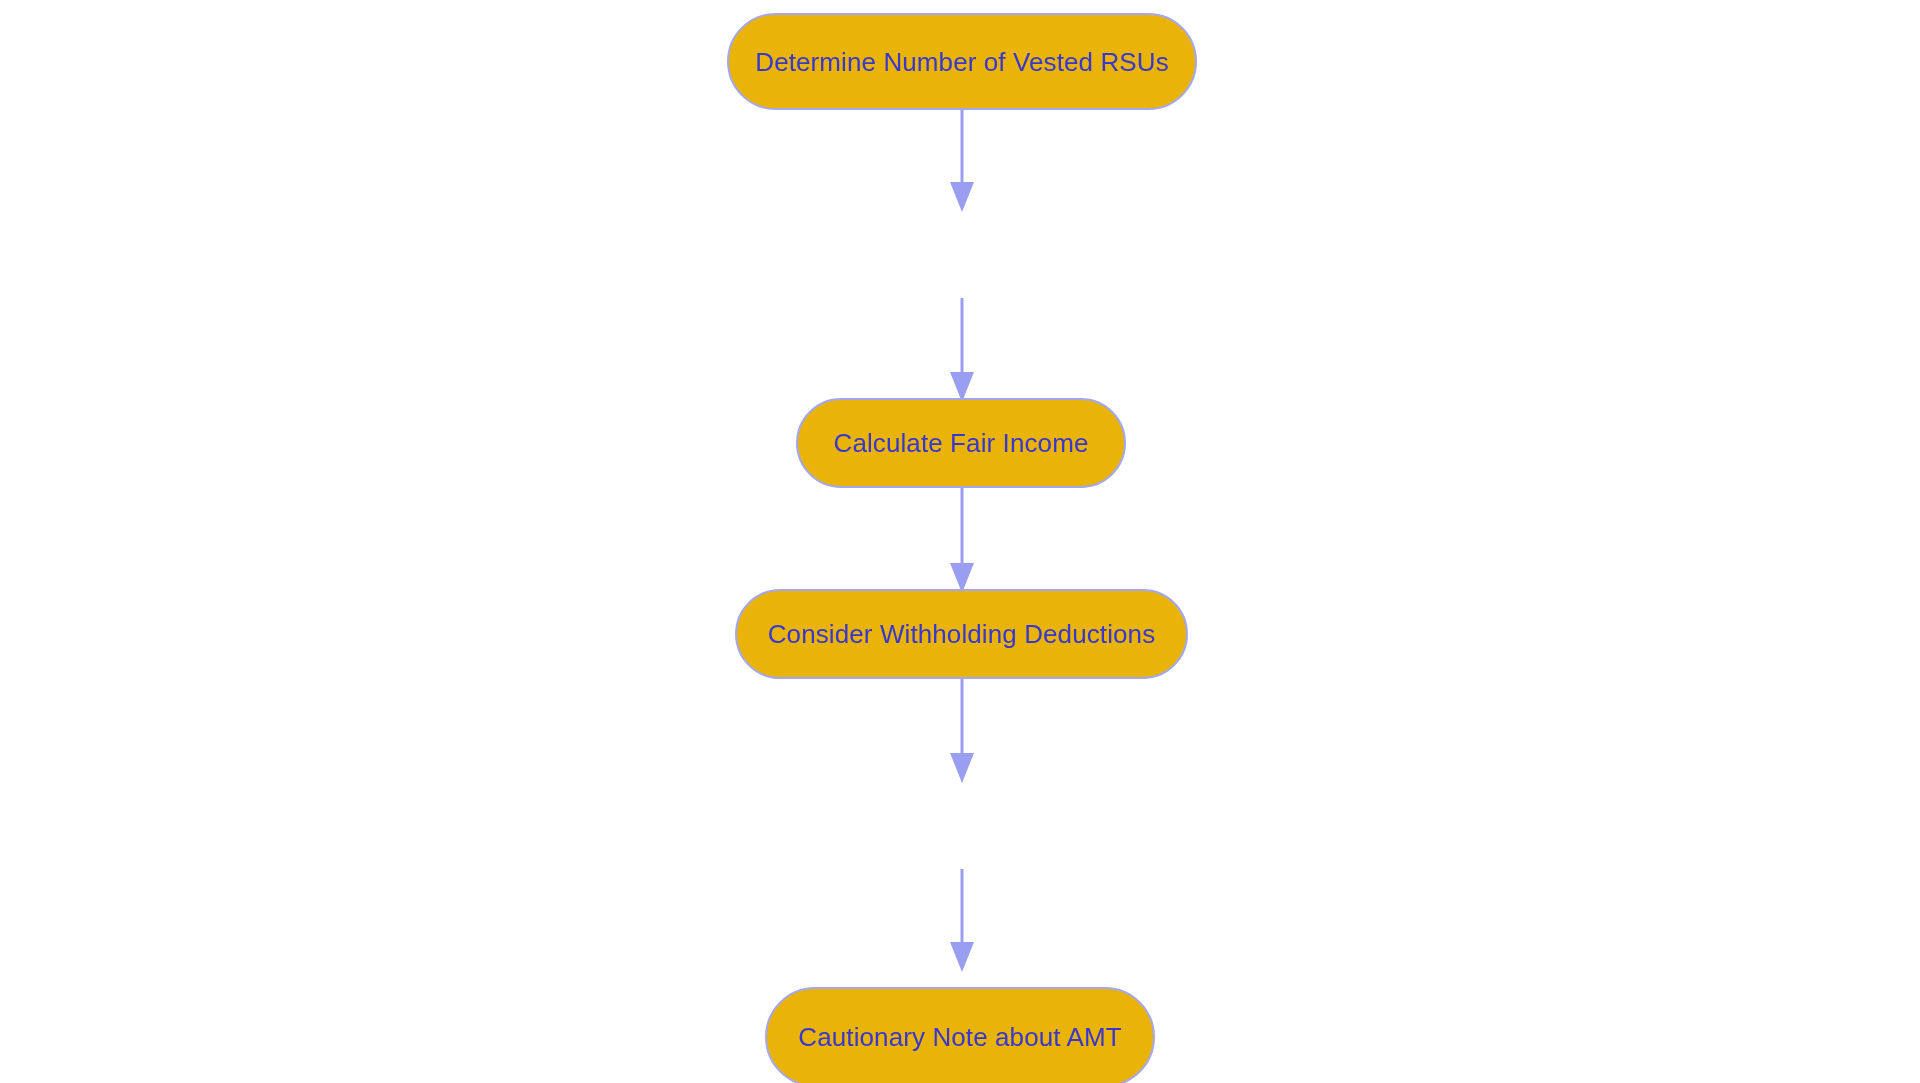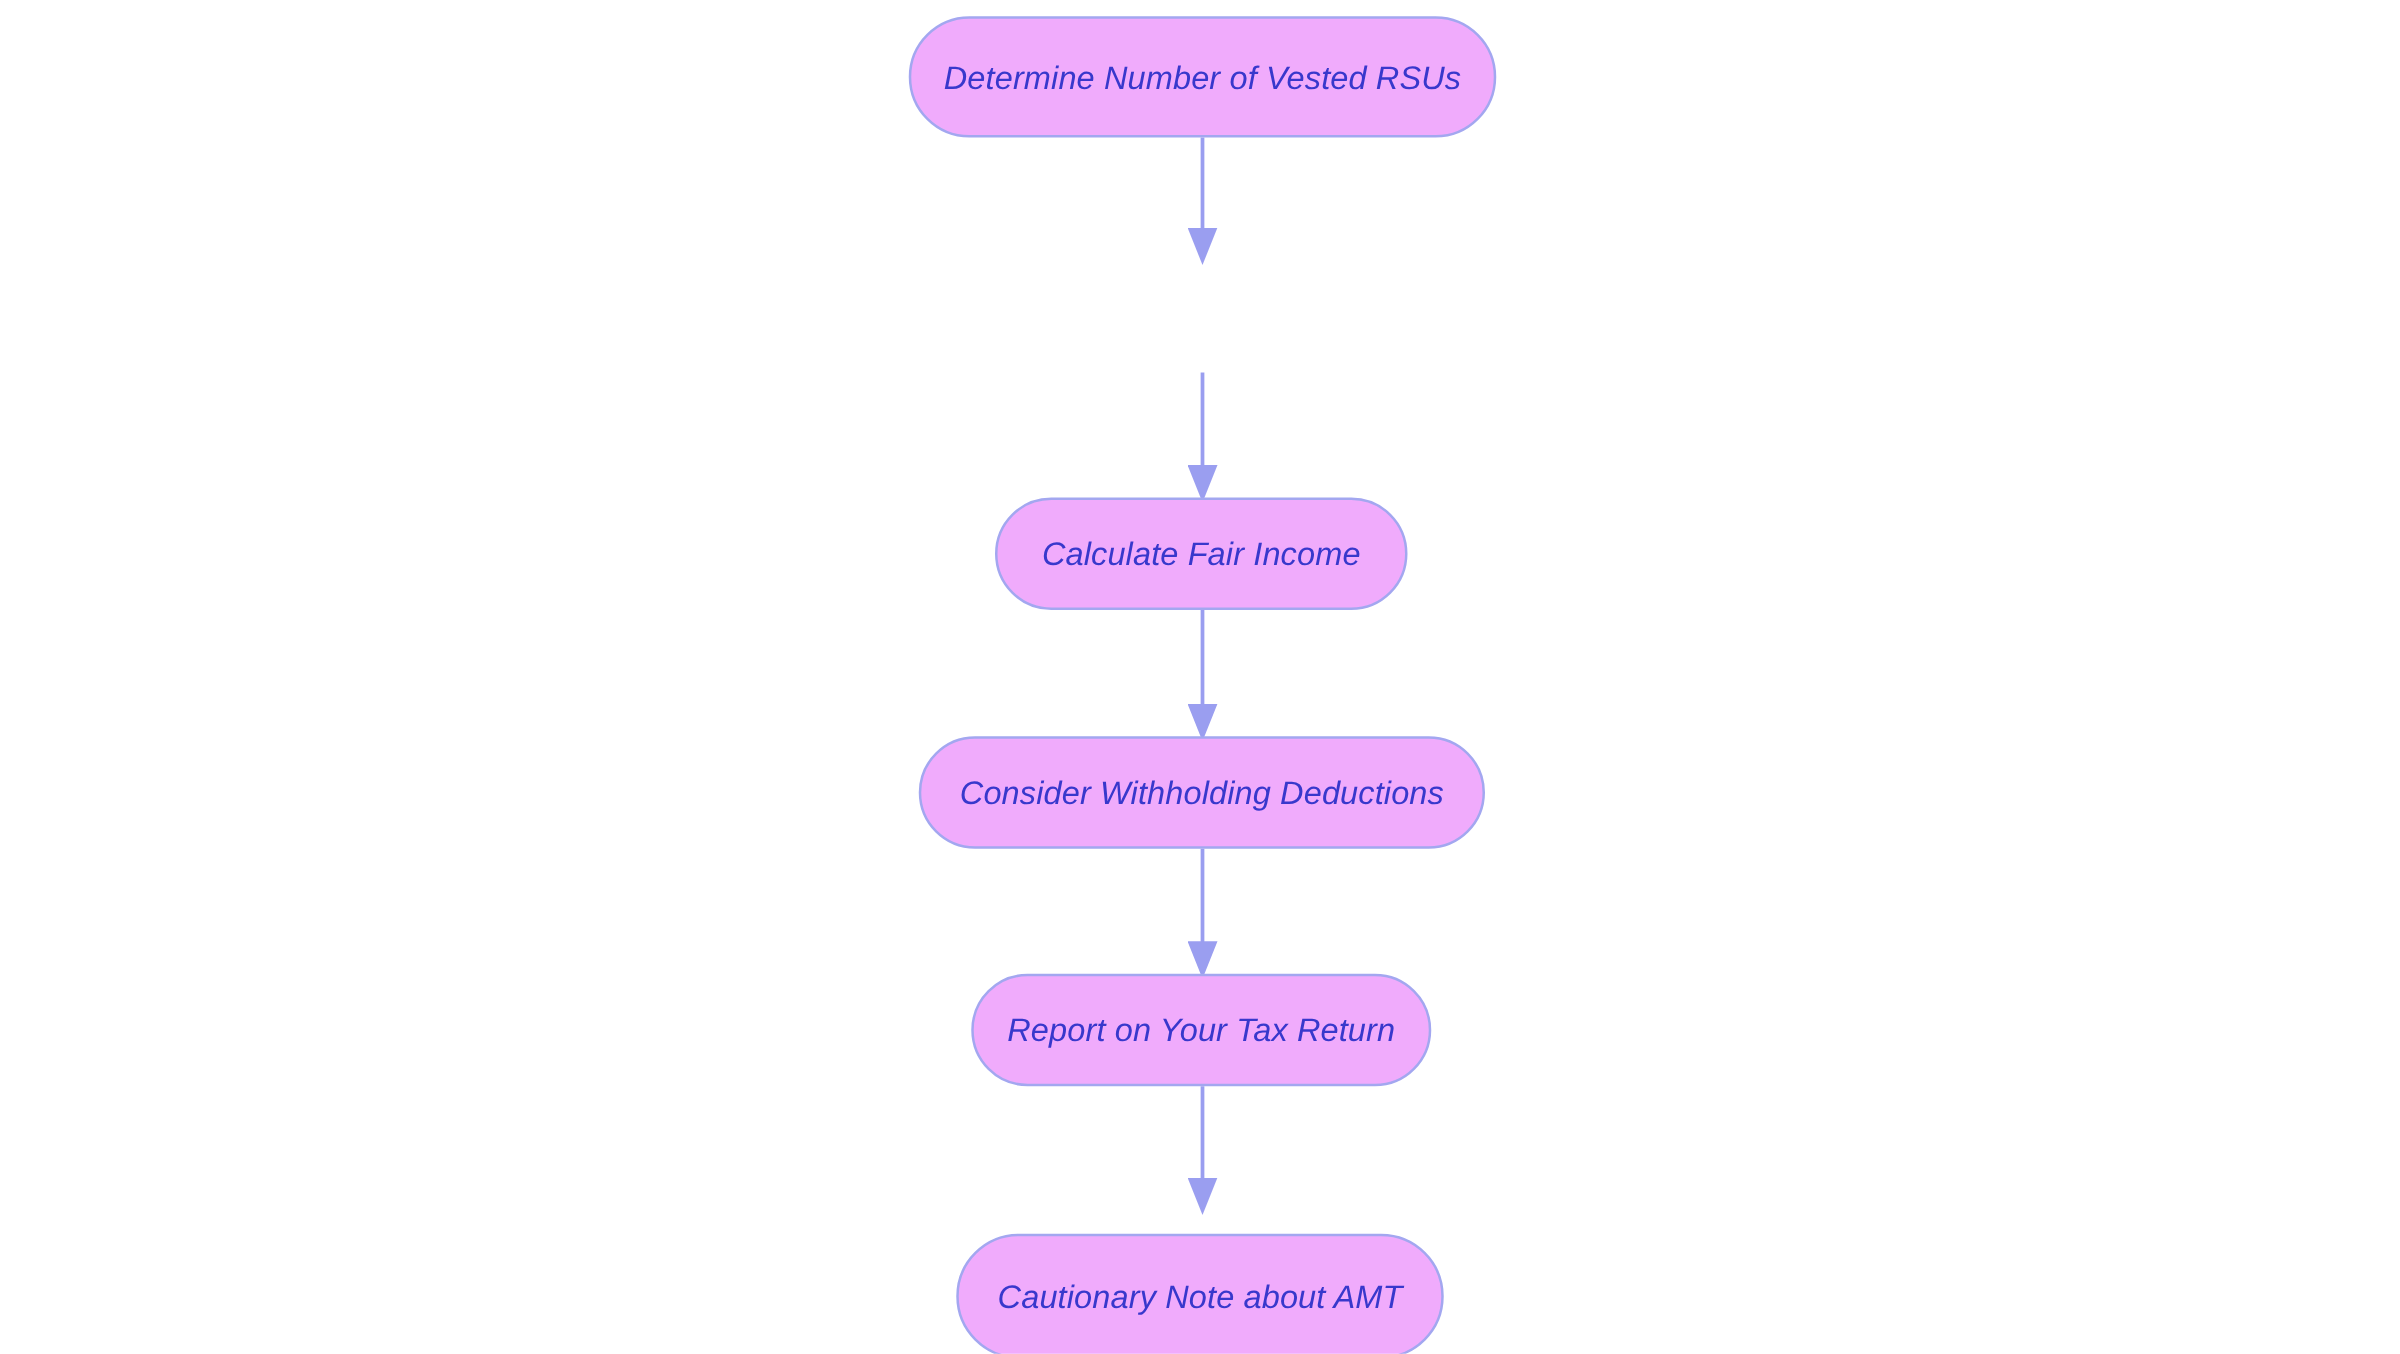--- a/index.html
+++ b/index.html
@@ -18,33 +18,32 @@
   #flowchart-canvas {
     position: relative;
     width: 1920px;
     height: 1083px;
     background: #ffffff;
   }
 
   .flow-node {
     position: absolute;
     box-sizing: border-box;
-    background: #f0abfc;
+    background: #eab308;
     border: 2px solid #a3a7f0;
     border-radius: 999px;
     display: flex;
     align-items: center;
     justify-content: center;
     color: #3838cc;
     font-size: 26px;
     font-weight: 400;
     letter-spacing: 0.1px;
     white-space: nowrap;
     font-family: "Liberation Sans", "DejaVu Sans", sans-serif;
-    font-style: italic;
   }
 
   .node-label {
     display: block;
     line-height: 1;
     color: #3838cc;
   }
 
   .flow-connector {
     position: absolute;
@@ -90,21 +89,18 @@
 
 
   <div class="flow-node" style="left:796px; top:398px; width:330px; height:90px;">
     <span class="node-label">Calculate Fair Income</span>
   </div>
 
   <div class="flow-node" style="left:735px; top:589px; width:453px; height:90px;">
     <span class="node-label">Consider Withholding Deductions</span>
   </div>
 
-  <div class="flow-node" style="left:777px; top:779px; width:368px; height:90px;">
-    <span class="node-label">Report on Your Tax Return</span>
-  </div>
 
   <div class="flow-node" style="left:765px; top:968px; width:390px; height:100px;margin-top:19px;">
     <span class="node-label">Cautionary Note about AMT</span>
   </div>
 
 </div>
 
 </body></html>

